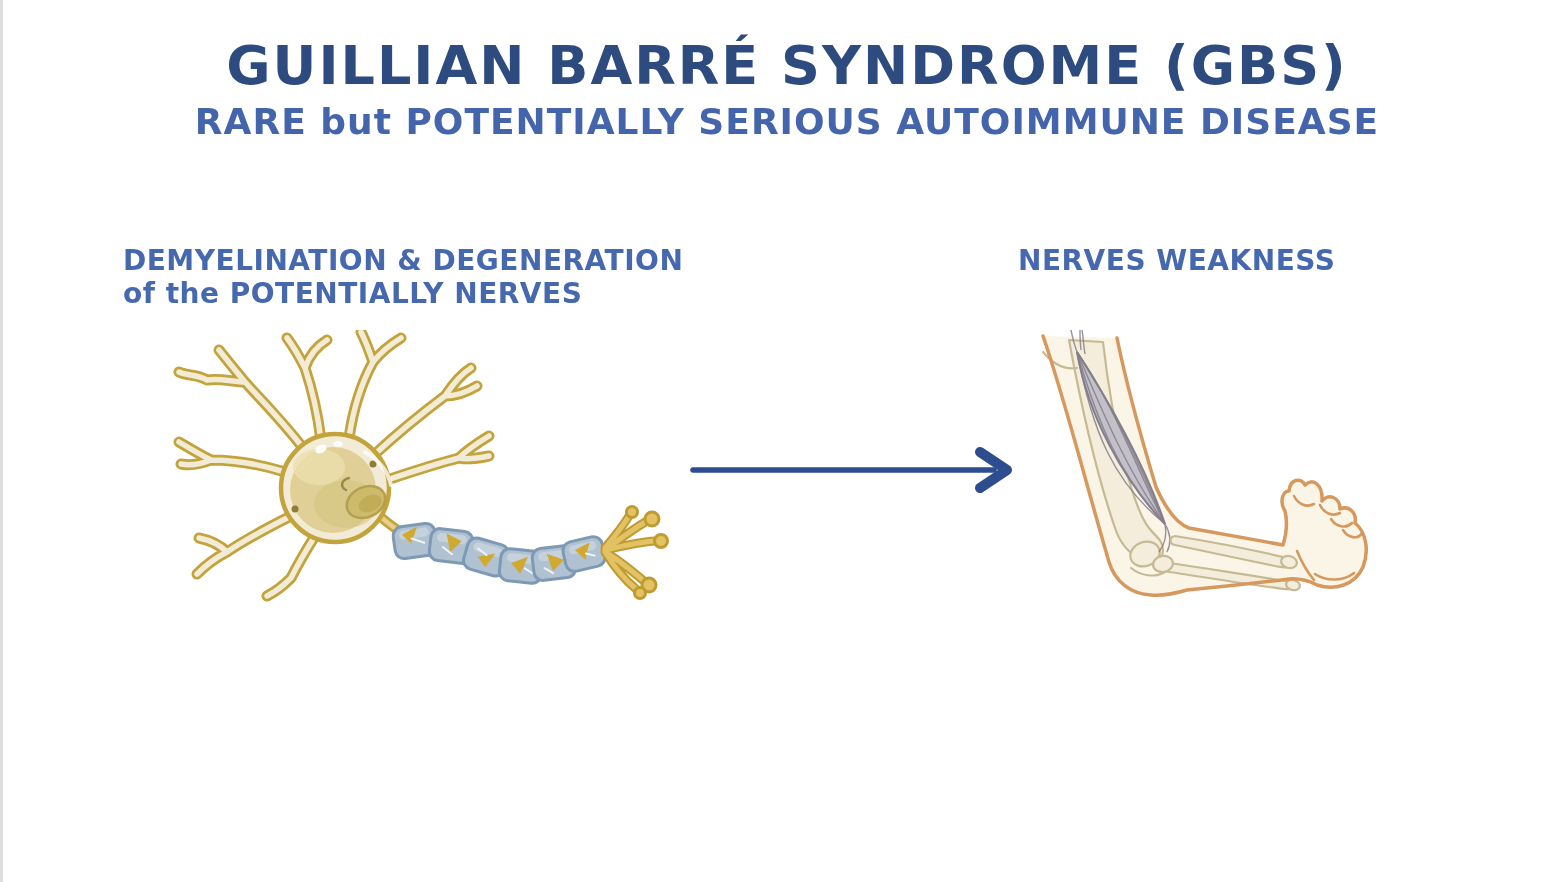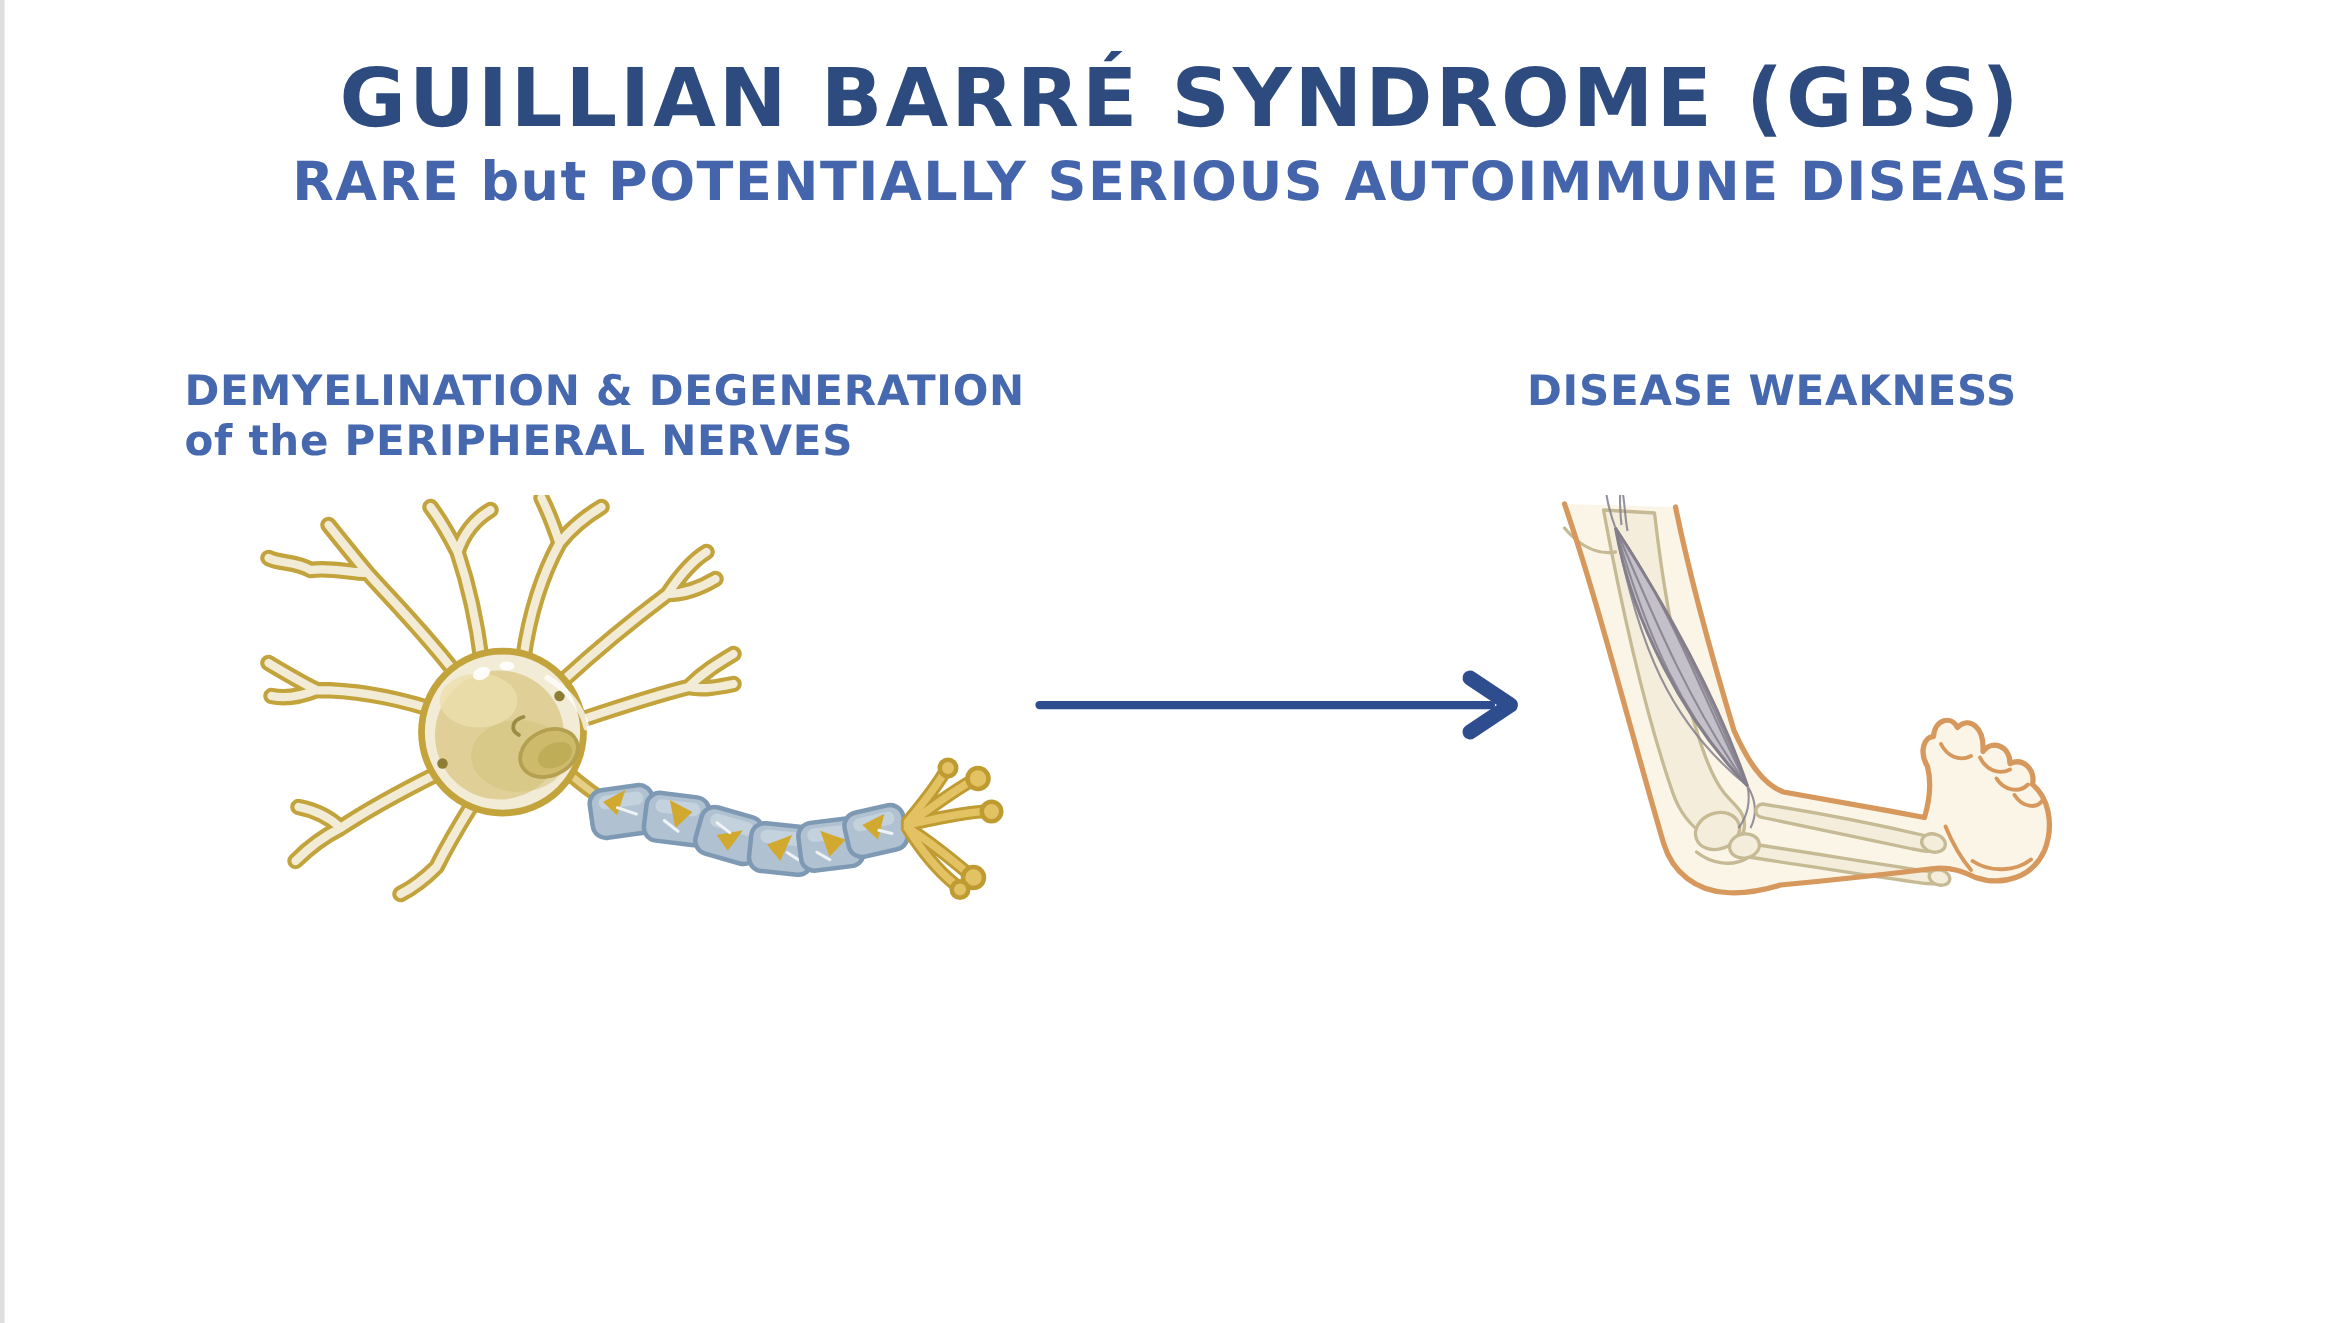--- a/index.html
+++ b/index.html
@@ -63,25 +63,25 @@
 </head>
 <body>
 
 <div id="canvas">
 
   <div class="title">GUILLIAN BARRÉ SYNDROME (GBS)</div>
   <div class="subtitle">RARE but POTENTIALLY SERIOUS AUTOIMMUNE DISEASE</div>
 
   <div class="side-label left">
     <div>DEMYELINATION &amp; DEGENERATION</div>
-    <div>of the PERIPHERAL NERVES</div>
+    <div>of the POTENTIALLY NERVES</div>
   </div>
 
   <div class="side-label right">
-    <div>DISEASE WEAKNESS</div>
+    <div>NERVES WEAKNESS</div>
   </div>
 
   <svg id="neuron-svg" class="illu" width="550" height="290" viewBox="0 0 550 290">
 
     <g>
       <path class="g-outer" d="M150,118 C130,92 110,72 92,52 M92,52 C82,40 74,30 66,20 M92,52 C80,52 68,48 54,50 M54,50 C44,44 34,46 26,42
         M168,110 C165,86 160,62 152,38 M152,38 C146,26 140,16 134,8 M152,38 C156,26 164,16 174,10
         M196,108 C200,80 208,54 220,32 M220,32 C216,20 212,10 208,2 M220,32 C228,22 238,14 248,8
         M222,124 C246,102 268,84 292,66 M292,66 C300,54 308,44 318,38 M292,66 C302,66 314,62 324,56
         M234,150 C258,142 282,134 306,128 M306,128 C316,118 326,112 336,106 M306,128 C316,130 326,128 336,126

